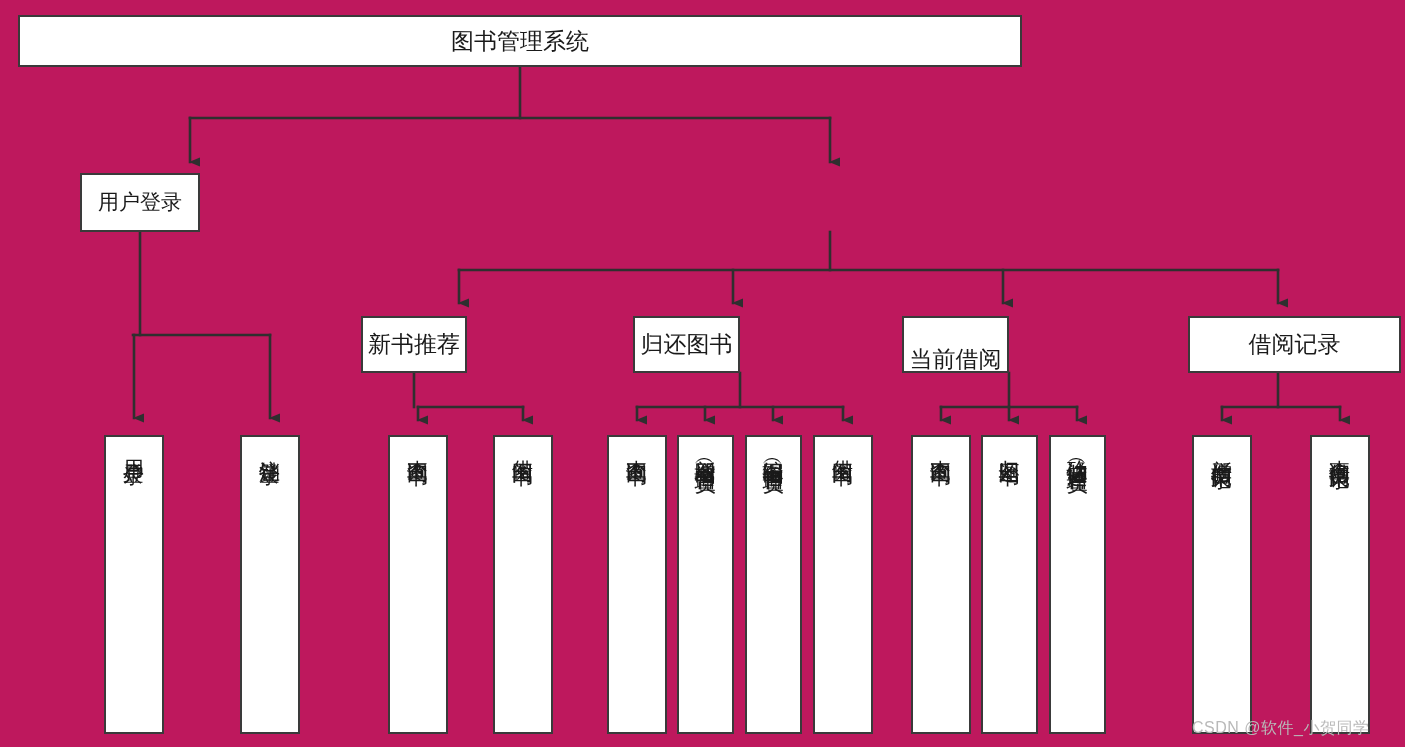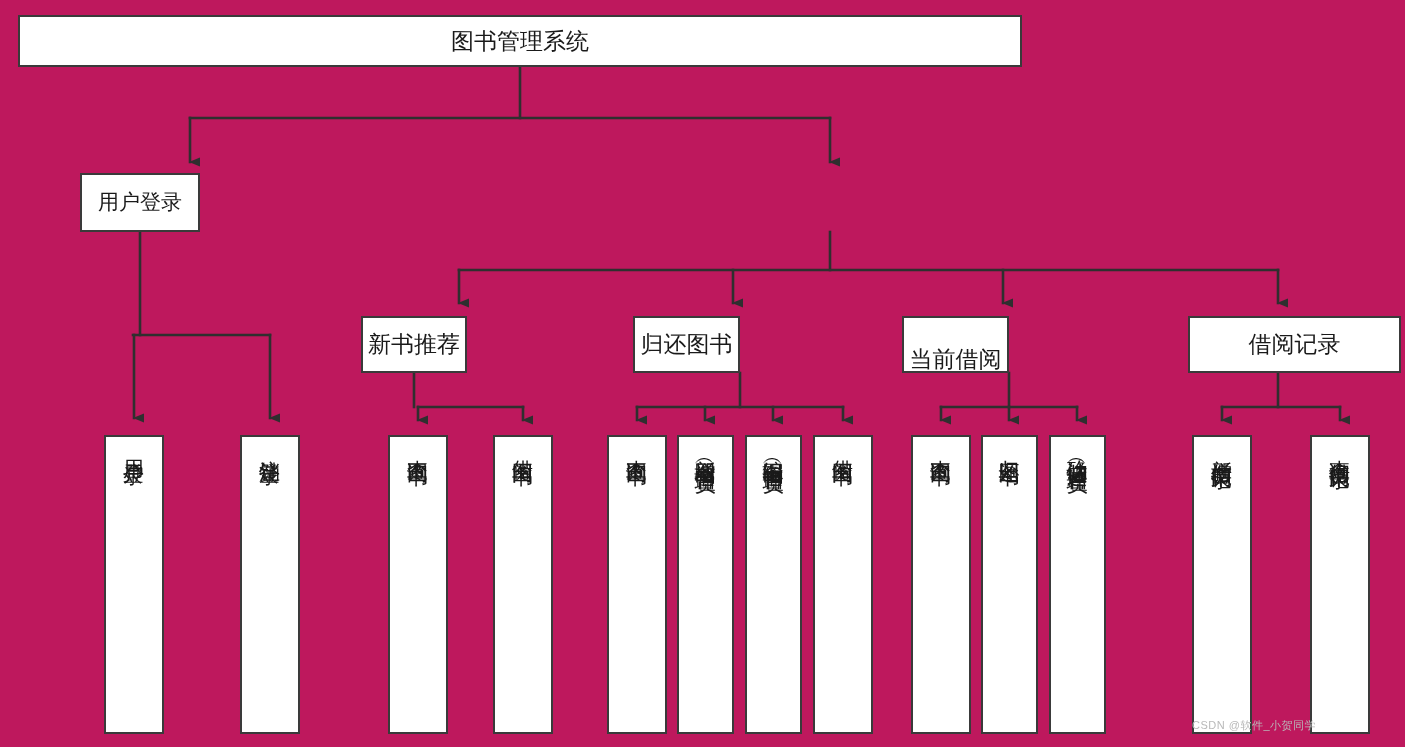--- a/index.html
+++ b/index.html
@@ -51,21 +51,21 @@
   .node-leaf .lbl {
     font-size: 21px;
     writing-mode: vertical-rl;
     text-orientation: upright;
     letter-spacing: 2px;
     line-height: 1;
     white-space: nowrap;
   }
   .watermark {
     position: absolute;
-    font-size: 11px;
+    font-size: 16px;
     color: #b9b9b9;
     letter-spacing: 0.5px;
     white-space: nowrap;
     user-select: none;
   }
 </style>
 </head>
 <body>
 
 <div id="canvas">

